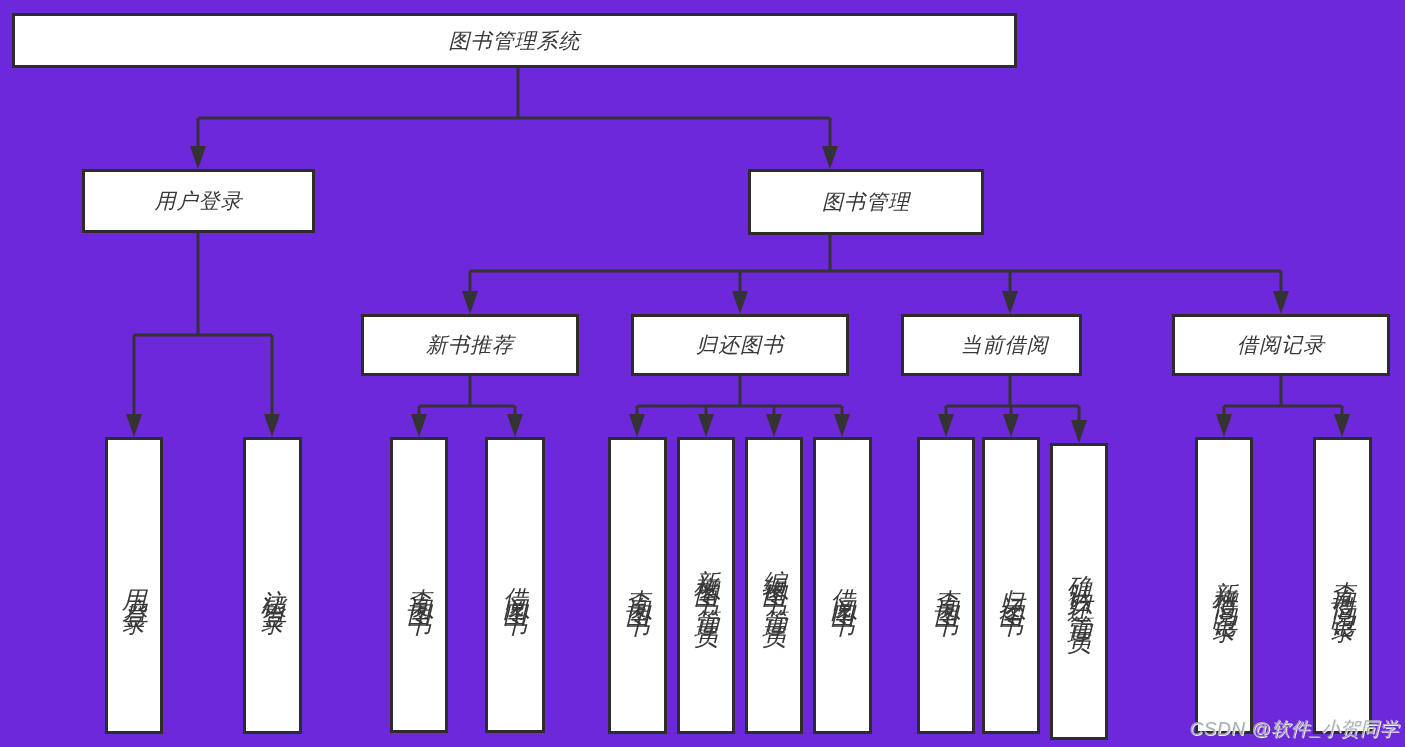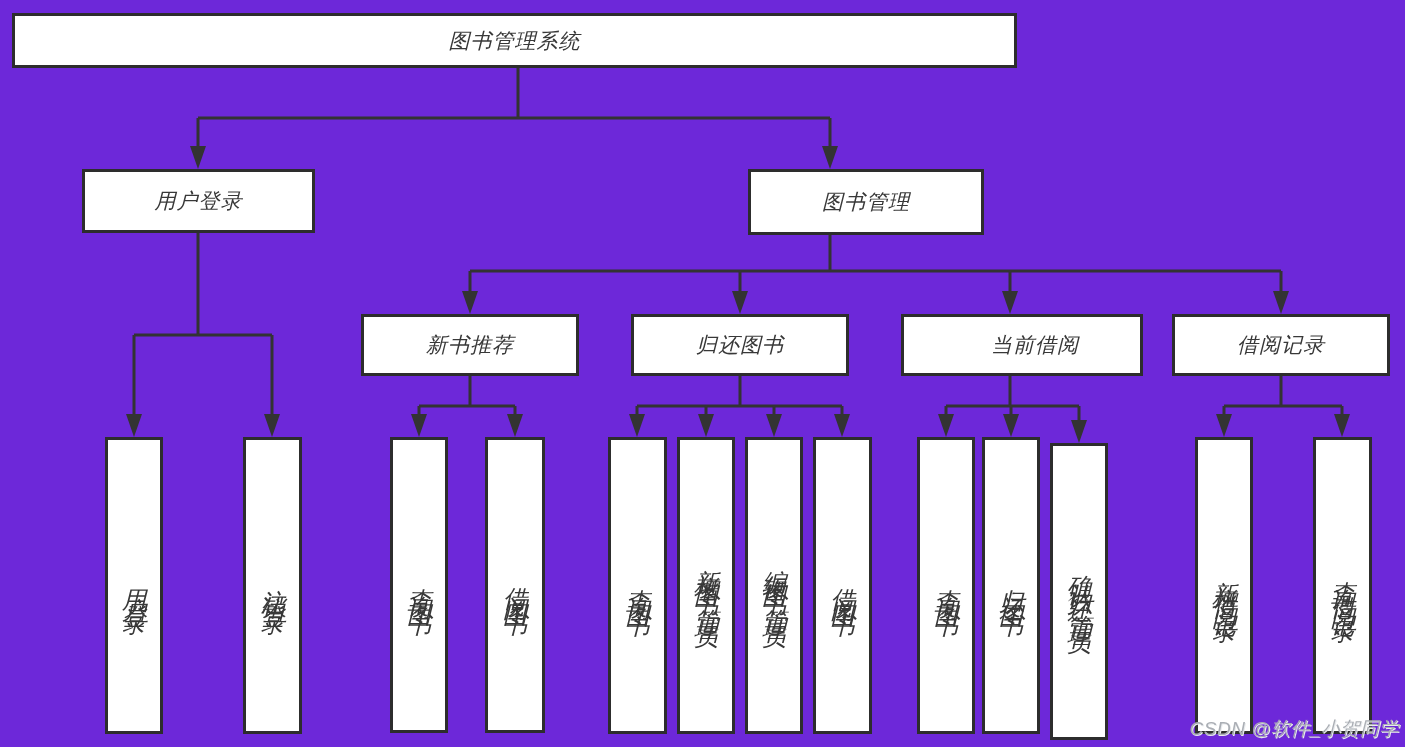--- a/index.html
+++ b/index.html
@@ -142,21 +142,21 @@
   <div class="box h" style="left:748px; top:169px; width:236px; height:66px;">
     <span>图书管理</span>
   </div>
 
   <div class="box h" style="left:361px; top:314px; width:218px; height:62px;">
     <span>新书推荐</span>
   </div>
   <div class="box h" style="left:631px; top:314px; width:218px; height:62px;">
     <span>归还图书</span>
   </div>
-  <div class="box h" style="left:901px; top:314px; width:242px; height:62px;padding-left:26px;">
+  <div class="box h" style="left:901px; top:314px; width:181px; height:62px;padding-left:26px;">
     <span>当前借阅</span>
   </div>
   <div class="box h" style="left:1172px; top:314px; width:218px; height:62px;">
     <span>借阅记录</span>
   </div>
 
   <div class="box v" style="left:105px; top:437px; width:58px; height:297px;">
     <span class="vtext">用户登录</span>
   </div>
   <div class="box v" style="left:243px; top:437px; width:59px; height:297px;">

